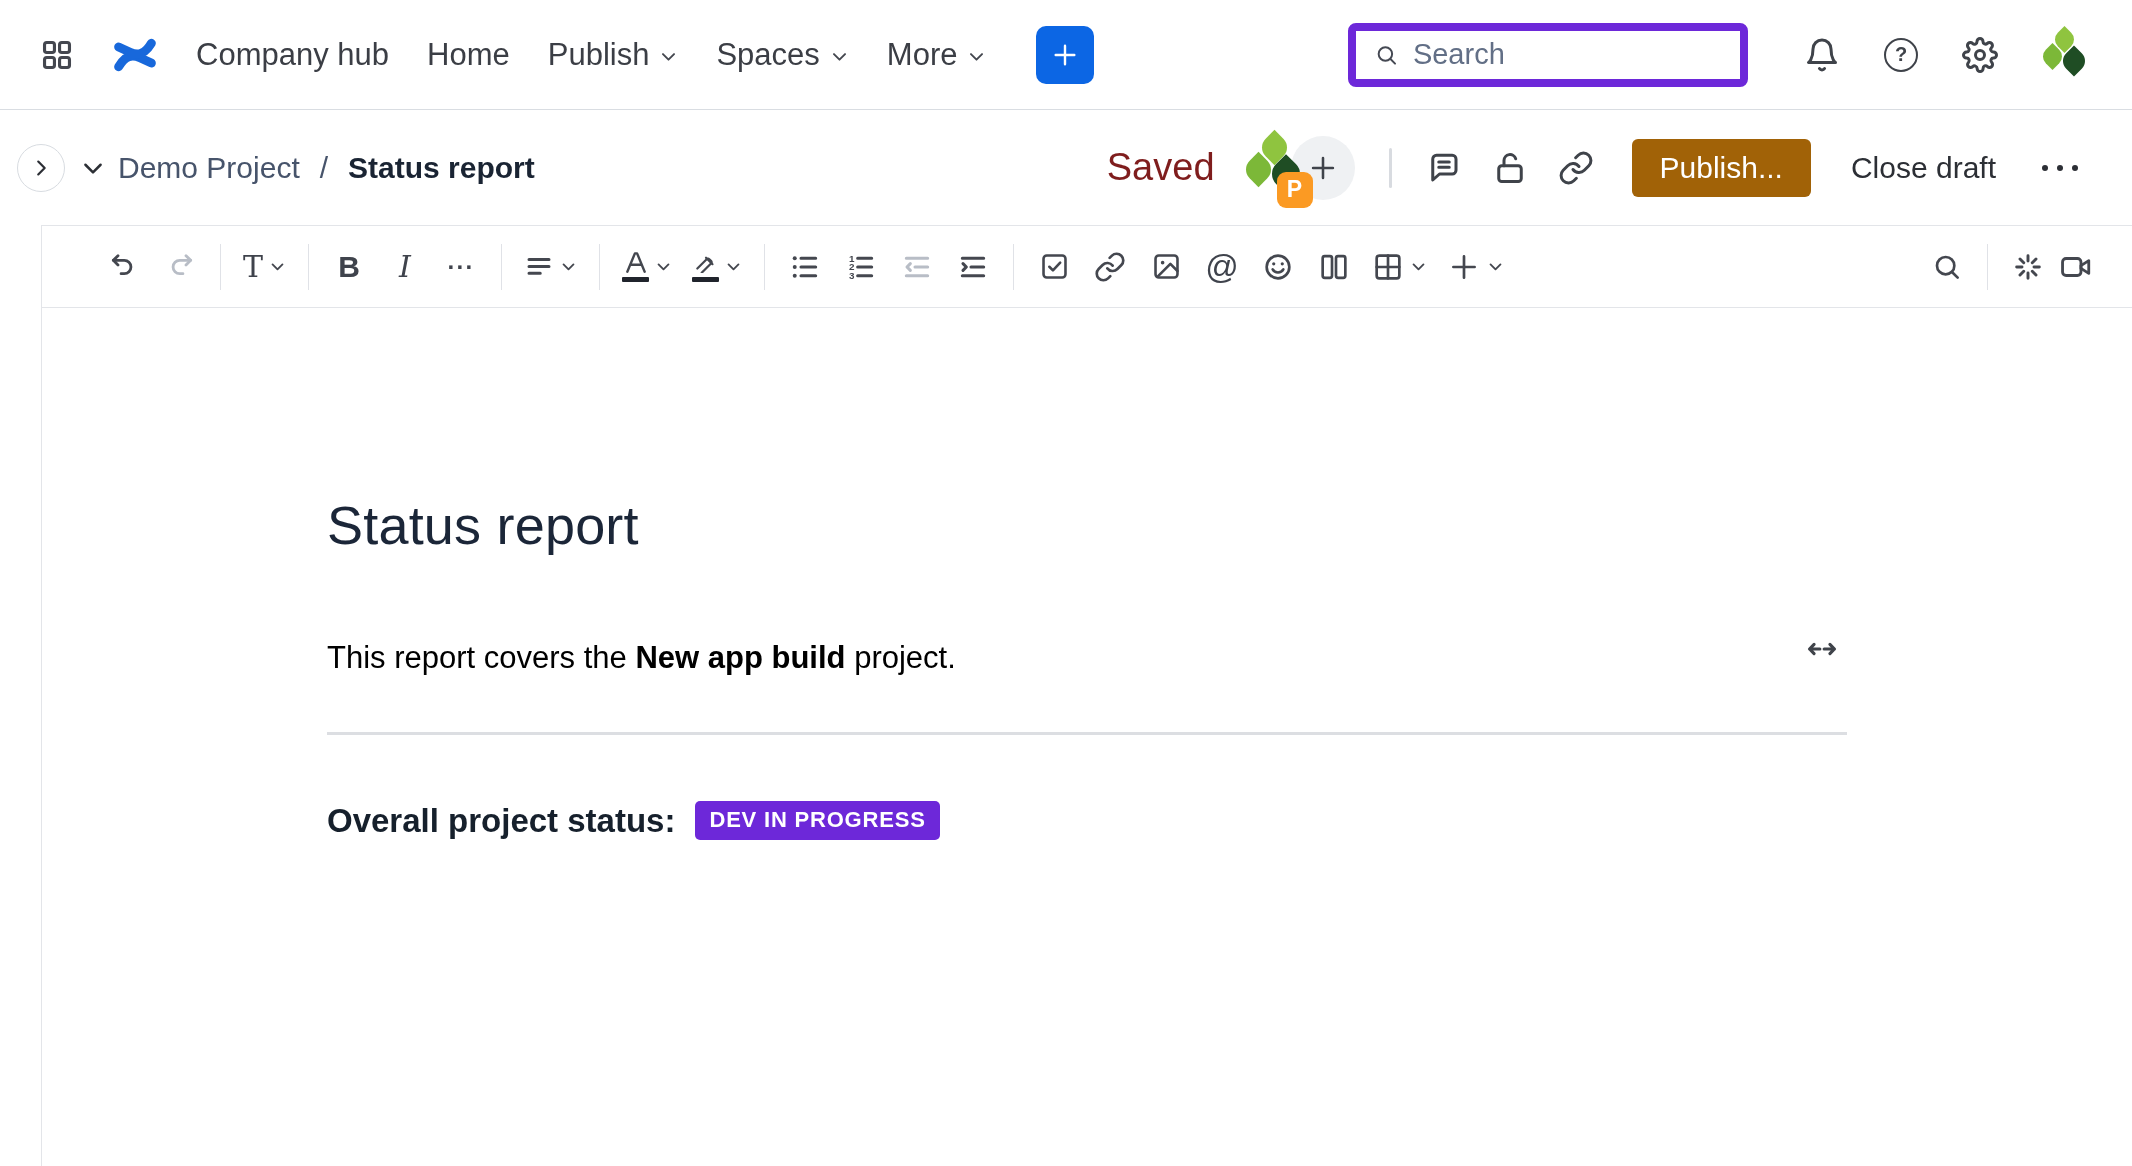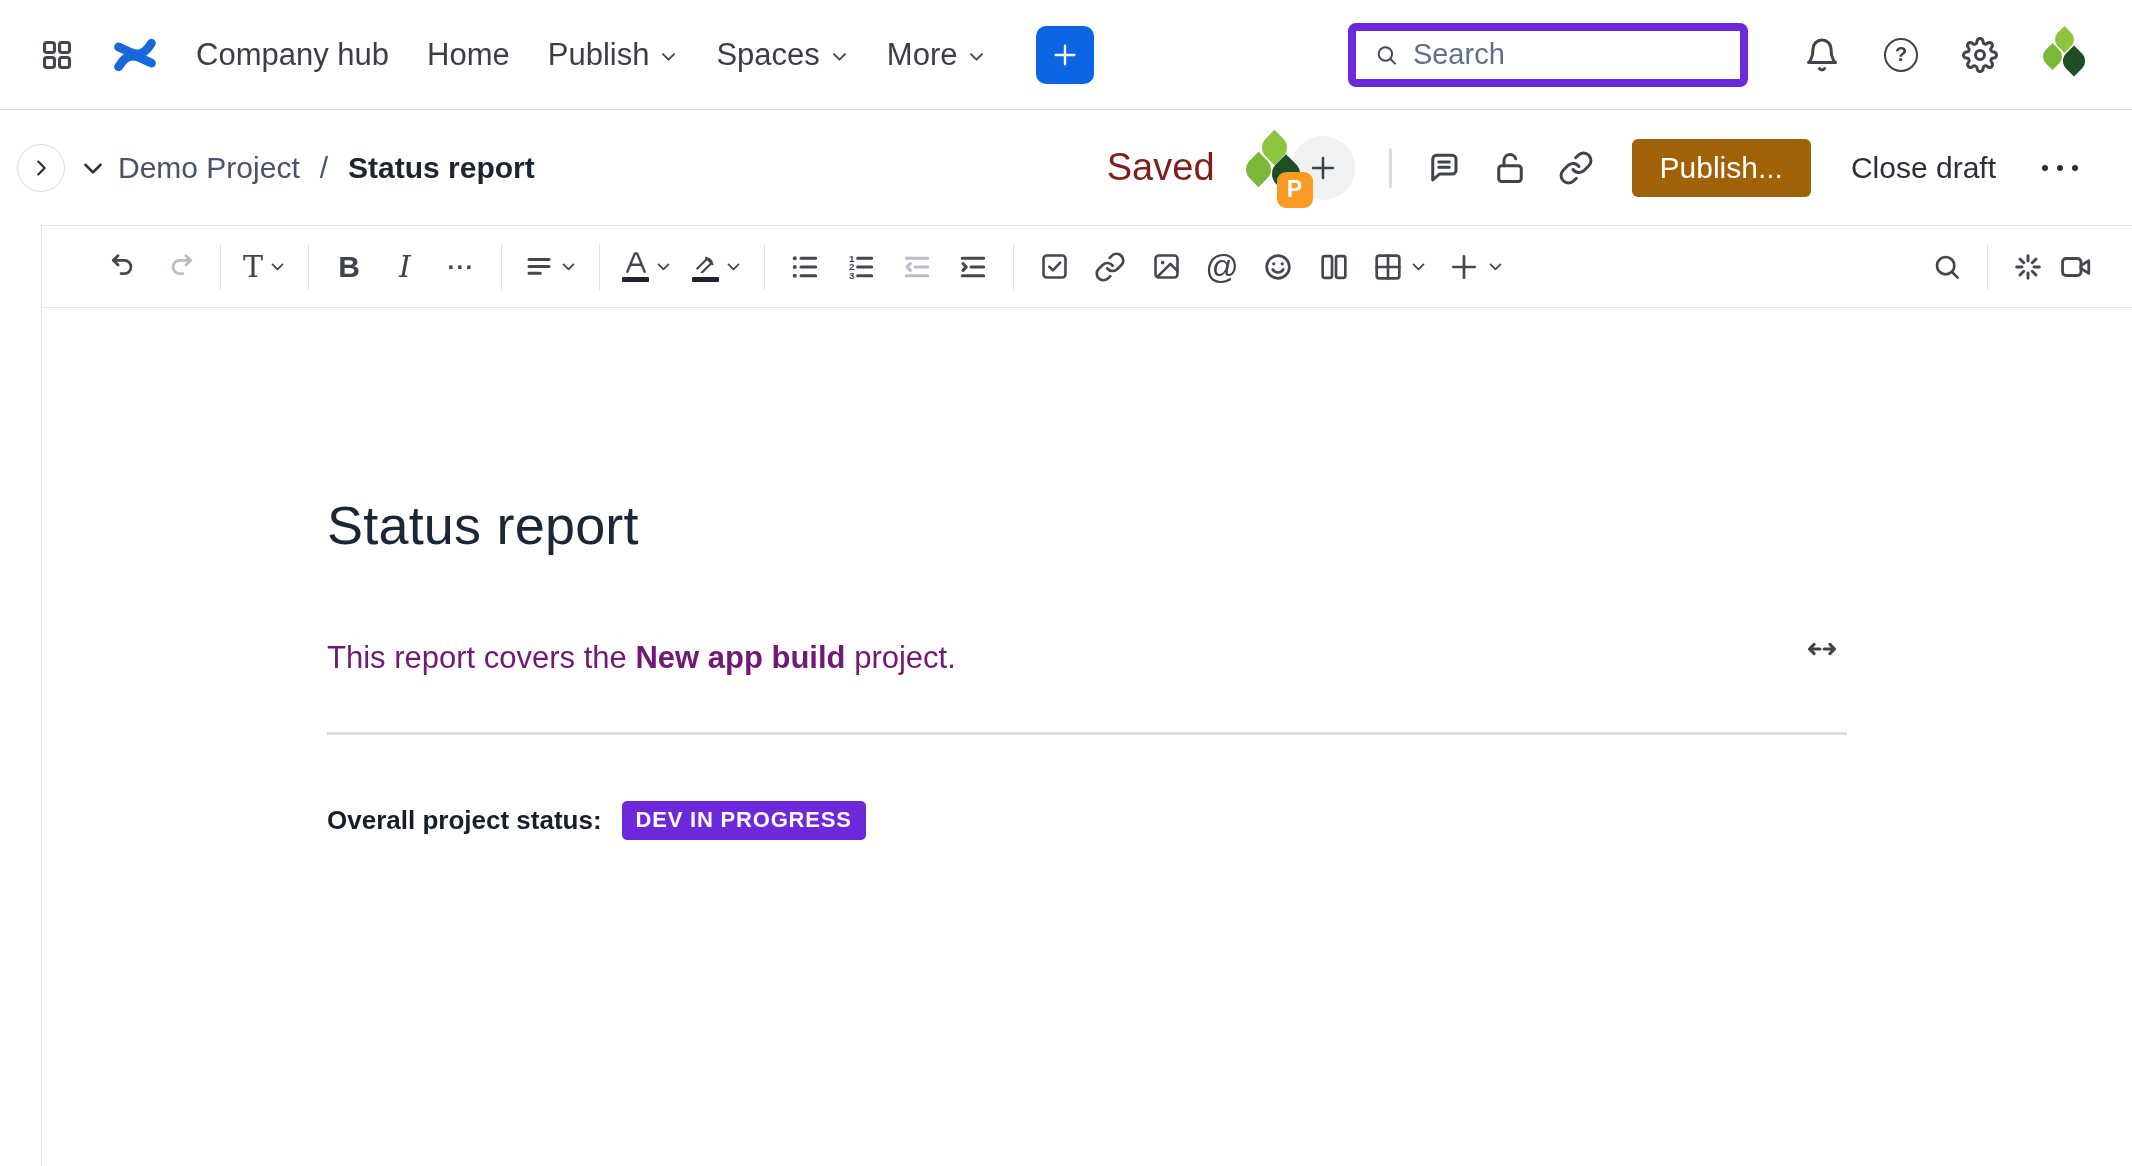--- a/index.html
+++ b/index.html
@@ -95,25 +95,25 @@
   .tb-italic { font-style:italic; }
   .colorbar { position:relative; display:flex; flex-direction:column; align-items:center; gap:4px; }
   .colorbar .bar { width:27px; height:5px; background:#20242c; border-radius:1px; }
   .tb-right { margin-left:auto; display:flex; align-items:center; }
 
   
   .canvas { position:absolute; left:42px; right:0; top:308px; bottom:0; background:#fff; overflow:hidden; }
   .doc { position:relative; width:1520px; margin:0 auto; }
   .width-toggle { position:absolute; top:138px; right:8px; background:none; border:none; cursor:pointer; }
   .doc-title { margin-top:186px; font-size:54px; font-weight:500; color:#1b2638; letter-spacing:.2px; }
-  .doc-para { margin-top:84px; font-size:31px; color:#701a75; }
+  .doc-para { margin-top:84px; font-size:31px; color:#000000; }
   .doc-para b { font-weight:700; }
   .doc-divider { margin-top:56px; width:100%; height:3px; background:#dcdee2; border:none; }
   .status-row { margin-top:66px; display:flex; align-items:center; gap:20px; }
-  .status-label { font-size:26px; font-weight:700; color:#16202c; }
+  .status-label { font-size:33px; font-weight:700; color:#16202c; }
   .status-badge {
     background:#6d28d9; color:#fff; font-size:22px; font-weight:700; letter-spacing:.8px;
     padding:6px 14px 7px; border-radius:5px; white-space:nowrap; cursor:pointer;
   }
 </style>
 </head>
 <body>
 
 <div class="screen">
 

